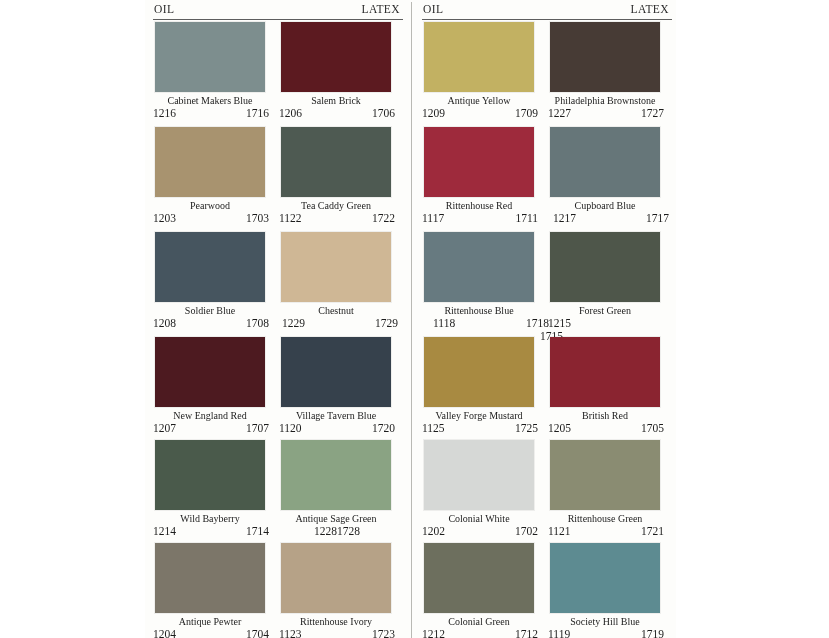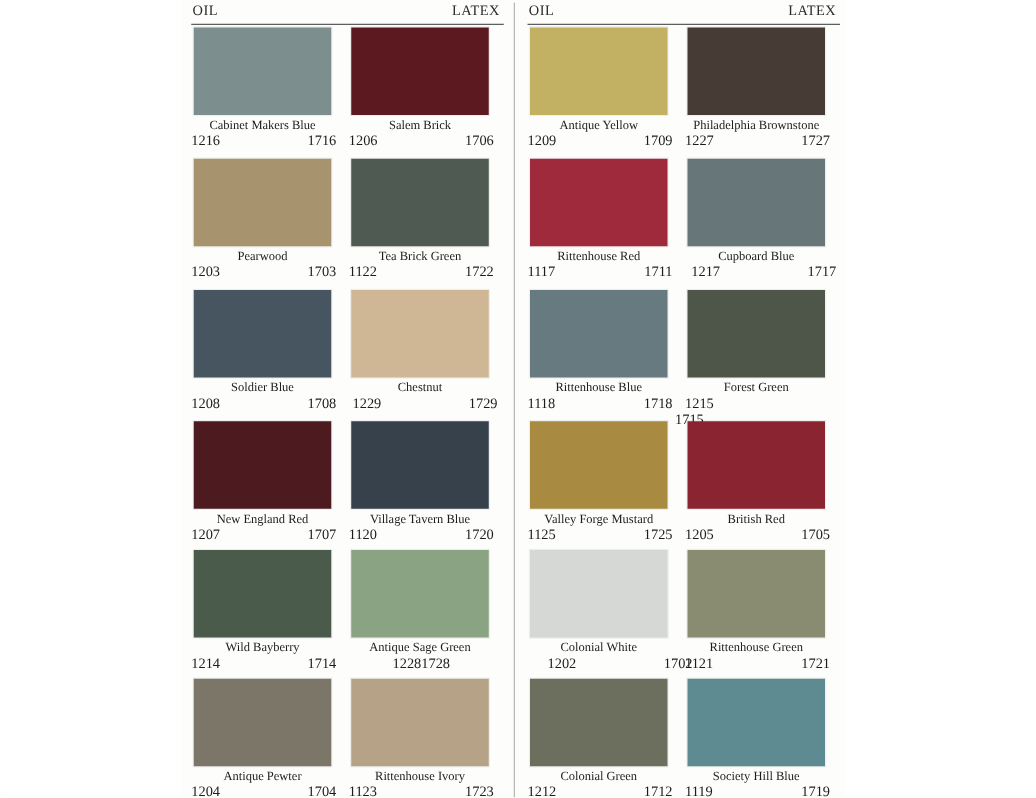--- a/index.html
+++ b/index.html
@@ -201,21 +201,21 @@
           <div class="cell" style="top: 22px; left: 126px; width: 262px;">
             <div class="swatch oil" style="background: rgb(92, 26, 32); left: 10px;"></div>
             <div class="color-name" style="width: 130px; left: 0px;">Salem Brick</div>
             <div class="codes" style="width: 130px; left: 0px;">
               <span class="code-oil">1206</span>
               <span class="code-latex">1706</span>
             </div>
           </div>
           <div class="cell" style="top: 127px; left: 126px; width: 262px;">
             <div class="swatch oil" style="background: rgb(78, 90, 82); left: 10px;"></div>
-            <div class="color-name" style="width: 130px; left: 0px;">Tea Brick Green</div>
+            <div class="color-name" style="width: 130px; left: 0px;">Tea Caddy Green</div>
             <div class="codes" style="width: 130px; left: 0px;">
               <span class="code-oil">1122</span>
               <span class="code-latex">1722</span>
             </div>
           </div>
           <div class="cell" style="top: 232px; left: 126px; width: 262px;">
             <div class="swatch oil" style="background: rgb(207, 183, 149); left: 10px;"></div>
             <div class="color-name" style="width: 130px; left: 0px;">Chestnut</div>
             <div class="codes" style="width: 130px; left: 3px; gap: 40px;">
               <span class="code-oil">1229</span>
@@ -270,37 +270,37 @@
             <div class="swatch oil" style="background: rgb(158, 42, 60); left: 10px;"></div>
             <div class="color-name" style="width: 130px; left: 0px;">Rittenhouse Red</div>
             <div class="codes" style="width: 130px; left: 0px;">
               <span class="code-oil">1117</span>
               <span class="code-latex">1711</span>
             </div>
           </div>
           <div class="cell" style="top: 232px; left: 0px; width: 262px;">
             <div class="swatch oil" style="background: rgb(103, 122, 128); left: 10px;"></div>
             <div class="color-name" style="width: 130px; left: 0px;">Rittenhouse Blue</div>
-            <div class="codes" style="width: 130px; left: 0px; justify-content: space-between;">
+            <div class="codes" style="width: 130px; left: 11px; justify-content: space-between;">
               <span class="code-oil">1118</span>
               <span class="code-latex">1718</span>
             </div>
           </div>
           <div class="cell" style="top: 337px; left: 0px; width: 262px;">
             <div class="swatch oil" style="background: rgb(168, 138, 65); left: 10px;"></div>
             <div class="color-name" style="width: 130px; left: 0px;">Valley Forge Mustard</div>
             <div class="codes" style="width: 130px; left: 0px;">
               <span class="code-oil">1125</span>
               <span class="code-latex">1725</span>
             </div>
           </div>
           <div class="cell" style="top: 440px; left: 0px; width: 262px;">
             <div class="swatch oil" style="background: rgb(214, 216, 214); left: 10px;"></div>
             <div class="color-name" style="width: 130px; left: 0px;">Colonial White</div>
-            <div class="codes" style="width: 130px; left: 16px; text-align: center;">
+            <div class="codes" style="width: 130px; left: 0px; text-align: center;">
               <span class="code-oil">1202</span>
               <span class="code-latex">1702</span>
             </div>
           </div>
           <div class="cell" style="top: 543px; left: 0px; width: 262px;">
             <div class="swatch oil" style="background: rgb(109, 111, 94); left: 10px;"></div>
             <div class="color-name" style="width: 130px; left: 0px;">Colonial Green</div>
             <div class="codes" style="width: 130px; left: 0px;">
               <span class="code-oil">1212</span>
               <span class="code-latex">1712</span>

